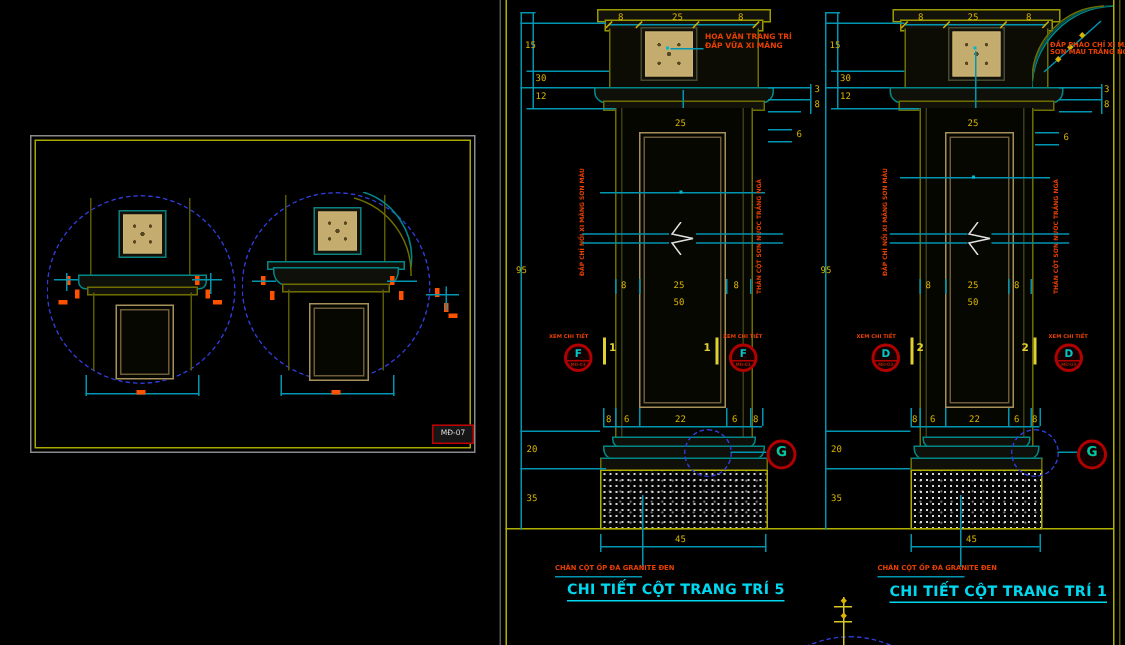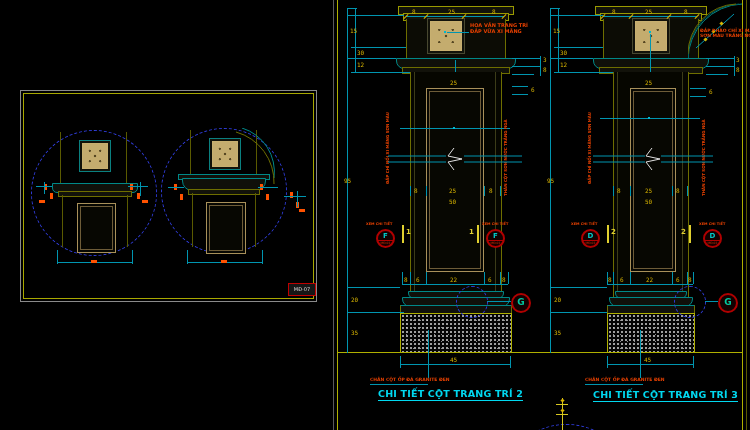--- a/index.html
+++ b/index.html
@@ -204,21 +204,21 @@
   <div class="mold" style="left:402px;top:297px;width:106px;height:8px;border-radius:0 0 8px 8px"></div>
   <div class="mold" style="left:400px;top:305px;width:110px;height:8px;border-color:#6e6e00;border-top-color:#008888"></div>
   <div class="stip" style="left:400px;top:313px;width:110px;height:38px"></div>
   <div class="v" style="left:400px;top:356px;height:12px"></div>
   <div class="v" style="left:510px;top:356px;height:12px"></div>
   <div class="h" style="left:400px;top:364px;width:110px"></div>
   <div class="dn" style="left:450px;top:357px">45</div>
   <div class="v" style="left:428px;top:330px;height:48px"></div>
   <div class="rn" style="left:370px;top:377px;font-size:4.5px">CHÂN CỘT ỐP ĐÁ GRANITE ĐEN</div>
   <div class="h" style="left:370px;top:384px;width:58px"></div>
-  <div class="title" style="left:378px;top:388px">CHI TIẾT CỘT TRANG TRÍ 2</div>
+  <div class="title" style="left:378px;top:388px">CHI TIẾT CỘT TRANG TRÍ 5</div>
 
   <div class="xs" style="left:366px;top:222px">XEM CHI TIẾT</div>
   <div class="mk" style="left:376px;top:229px">
     <span class="l">F</span>
     <span class="s">MĐ-03</span>
   </div>
   <div class="cut" style="left:402px;top:225px;height:18px"></div>
   <div class="cutn" style="left:406px;top:229px">1</div>
   <div class="xs" style="left:482px;top:222px">XEM CHI TIẾT</div>
   <div class="mk" style="left:486px;top:229px">
@@ -334,21 +334,21 @@
   <div class="mold" style="left:609px;top:297px;width:82px;height:8px;border-radius:0 0 8px 8px"></div>
   <div class="mold" style="left:607px;top:305px;width:86px;height:8px;border-color:#6e6e00;border-top-color:#008888"></div>
   <div class="stip" style="left:607px;top:313px;width:86px;height:38px"></div>
   <div class="v" style="left:607px;top:356px;height:12px"></div>
   <div class="v" style="left:693px;top:356px;height:12px"></div>
   <div class="h" style="left:607px;top:364px;width:86px"></div>
   <div class="dn" style="left:644px;top:357px">45</div>
   <div class="v" style="left:640px;top:330px;height:48px"></div>
   <div class="rn" style="left:585px;top:377px;font-size:4.5px">CHÂN CỘT ỐP ĐÁ GRANITE ĐEN</div>
   <div class="h" style="left:585px;top:384px;width:58px"></div>
-  <div class="title" style="left:593px;top:389px">CHI TIẾT CỘT TRANG TRÍ 3</div>
+  <div class="title" style="left:593px;top:389px">CHI TIẾT CỘT TRANG TRÍ 1</div>
 
   <div class="xs" style="left:571px;top:222px">XEM CHI TIẾT</div>
   <div class="mk" style="left:581px;top:229px">
     <span class="l">D</span>
     <span class="s">MĐ-03</span>
   </div>
   <div class="cut" style="left:607px;top:225px;height:18px"></div>
   <div class="cutn" style="left:611px;top:229px">2</div>
   <div class="xs" style="left:699px;top:222px">XEM CHI TIẾT</div>
   <div class="mk" style="left:703px;top:229px">

